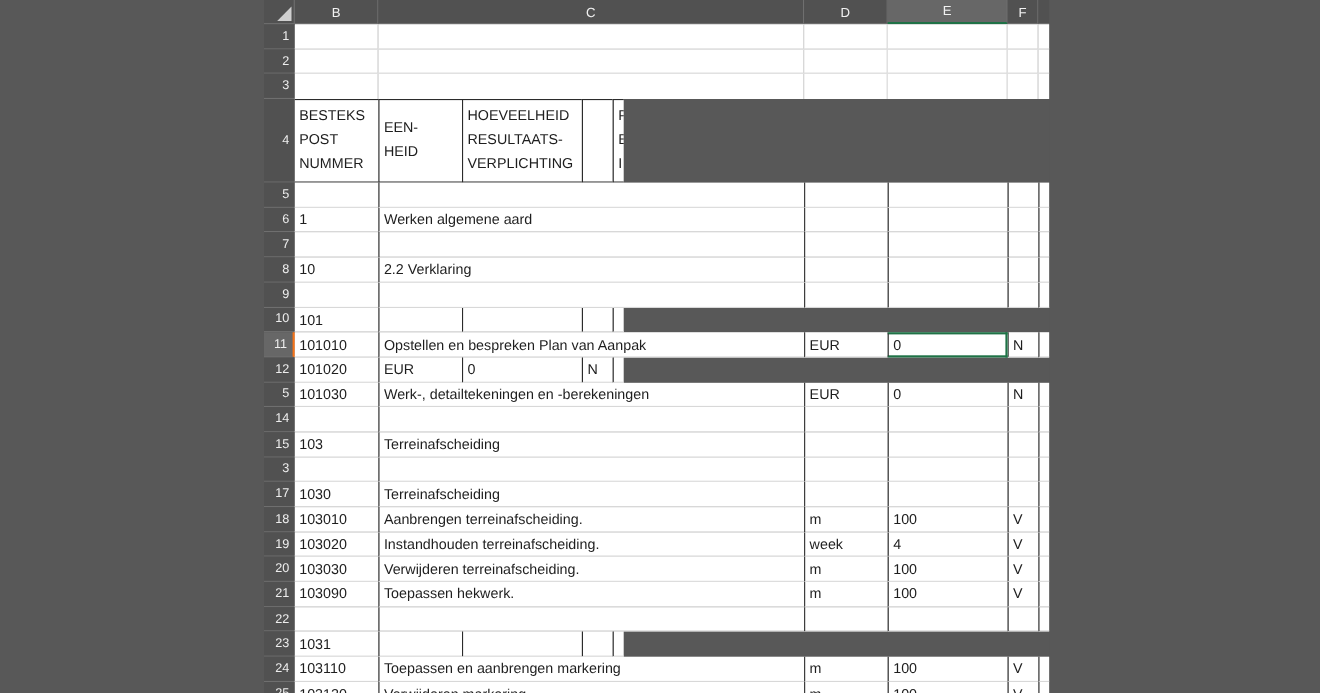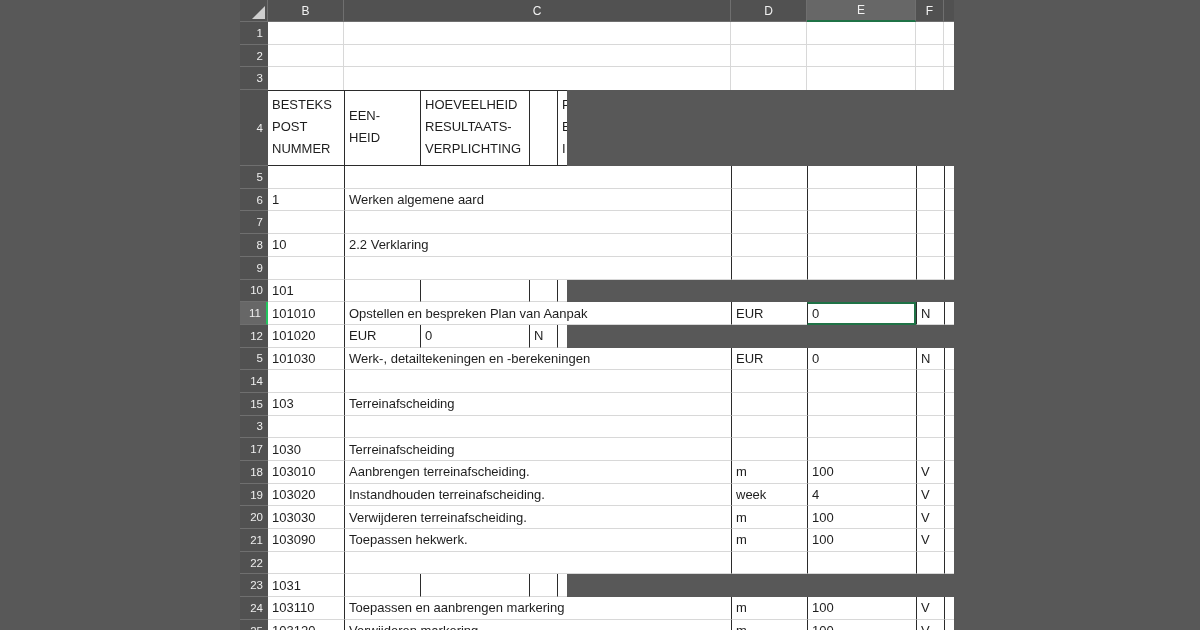--- a/index.html
+++ b/index.html
@@ -30,21 +30,21 @@
   }
   .colhdr.sel{background:#676767;border-bottom:2px solid #1F7246;}
   
   .row{display:flex;height:22.7px;}
   .row.r-tall{height:76px;}
   .rowhdr{
     width:28px;flex:none;box-sizing:border-box;background:#515151;color:#eeeeee;
     font-size:11.5px;display:flex;align-items:center;justify-content:flex-end;
     padding-right:5px;border-bottom:1px solid #6f6f6f;
   }
-  .rowhdr.sel{background:#676767;border-right:2px solid #22c55e;}
+  .rowhdr.sel{background:#676767;border-right:2px solid #f97316;}
   .cell{
     flex:none;box-sizing:border-box;background:#ffffff;
     border-right:1px solid #d8d8d8;border-bottom:1px solid #d8d8d8;
     font-size:13px;color:#1e1e1e;
     display:flex;align-items:center;
     padding-left:4px;overflow:hidden;white-space:nowrap;
   }
   .col-b{width:76px}.col-c{width:387px}.col-d{width:76px}
   .col-e{width:109px}.col-f{width:28px}.col-g{width:10px;border-right:none;}
   

